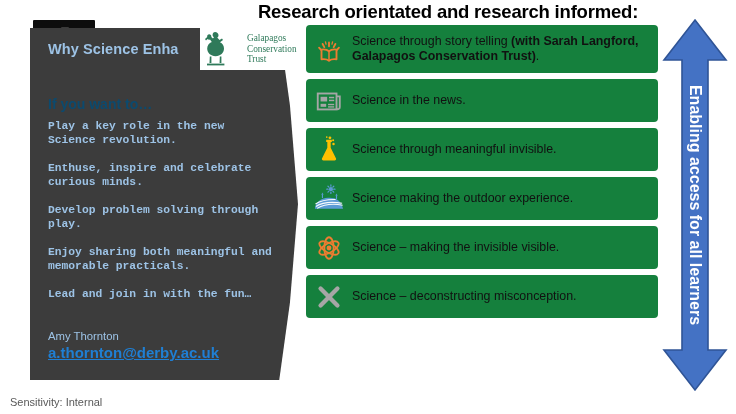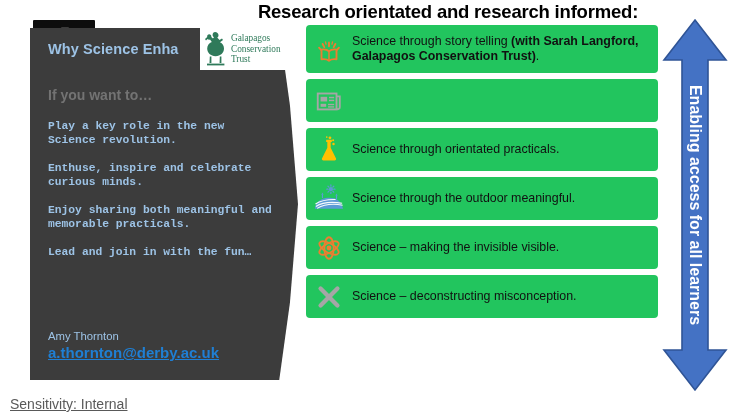--- a/index.html
+++ b/index.html
@@ -29,22 +29,22 @@
   .darkpanel{
     position:absolute;left:30px;top:28px;width:268px;height:352px;
     background:#3c3c3c;
     clip-path:polygon(0% 0%, 93% 0%, 97% 22%, 100% 50%, 97% 78%, 93% 100%, 0% 100%);
   }
   .panel-title{
     position:absolute;left:48px;top:41px;width:250px;
     font-size:14.5px;font-weight:bold;color:#9dc3e6;letter-spacing:0.1px;
   }
   .panel-sub{
-    position:absolute;left:48px;top:87px;width:230px;
-    font-size:14px;font-weight:bold;color:#737373;
+    position:absolute;left:48px;top:96px;width:230px;
+    font-size:14px;font-weight:bold;color:#0c4a6e;
   }
   .bullets{
     position:absolute;left:48px;top:119px;width:226px;
   }
   .bullet{
     font-size:11.3px;font-weight:bold;color:#9dc3e6;line-height:1.28;
     margin-bottom:13px;
     font-family:Liberation Mono, monospace;
   }
   .signame{
@@ -61,27 +61,27 @@
   .logo{
     position:absolute;left:200px;top:28px;width:90px;height:42px;
     background:#ffffff;display:flex;align-items:center;
   }
   .logo-mark{width:28px;height:38px;flex:0 0 28px;margin-left:2px;}
   .logo-text{
     font-family:"Liberation Serif","DejaVu Serif",serif;
     font-size:9.3px;line-height:1.15;color:#2f7a5a;font-weight:normal;
     margin-left:1px;
   }
-  .logo-text span{display:block;}
+  .logo-text span{display:block;margin-left:16px;}
 
   
   .list{position:absolute;left:306px;top:25px;width:352px;}
   .row{
     position:relative;height:43px;margin-bottom:6px;
-    background:#22c55e;border-radius:4px;
+    background:#15803d;border-radius:4px;
     display:flex;align-items:center;
   }
   .row.tall{height:48px;}
   .row-icon{
     width:46px;flex:0 0 46px;height:100%;
     display:flex;align-items:center;justify-content:center;
   }
   .row-label{
     font-size:12.4px;color:#111111;line-height:1.2;padding-right:6px;
   }
@@ -97,39 +97,40 @@
     transform:rotate(90deg);transform-origin:0 0;
     margin-left:66px;
     display:flex;align-items:center;justify-content:center;
     color:#ffffff;font-size:16px;font-weight:bold;letter-spacing:0px;
     pointer-events:none;
   }
 
   
   .sensitivity{
     position:absolute;left:10px;top:396px;
-    font-size:14px;color:#595959;text-decoration:underline;
+    font-size:11px;color:#595959;
   }
 </style>
 </head>
 <body>
 
 <div class="slide">
 
   <div class="heading">Research orientated and research informed:</div>
 
   <div class="blackbar"></div>
   <div class="darkpanel"></div>
 
   <div class="panel-title">Why Science Enha</div>
   <div class="panel-sub">If you want to…</div>
 
   <div class="bullets">
     <div class="bullet">Play a key role in the new Science revolution.</div>
     <div class="bullet">Enthuse, inspire and celebrate curious minds.</div>
+    <div class="bullet">Develop problem solving through play.</div>
     <div class="bullet">Enjoy sharing both meaningful and memorable practicals.</div>
     <div class="bullet">Lead and join in with the fun…</div>
   </div>
 
   <div class="signame">Amy Thornton</div>
   <div class="sigmail">a.thornton@derby.ac.uk</div>
 
   <div class="logo">
     <svg class="logo-mark" viewBox="0 0 28 38">
       <path fill="#2f7a5a" d="M13 2 C15 2 16.5 3.4 16.5 5.2 C16.5 6.2 16 7.1 15.2 7.6 L17.5 10 L20 8.5 L21 10 L18 12.2 C20.5 13.2 22 15.6 22 18.6 C22 23 18.6 26.2 13.6 26.2 C8.6 26.2 5.2 23 5.2 18.6 C5.2 15.4 7 12.9 9.8 11.9 L8 9.4 C7.2 9.9 6.2 9.7 5.6 9 L4 10.4 L3 9 L5.2 7 C5 6.4 5.1 5.6 5.6 5 C6.4 4 7.9 4 8.8 4.9 C9.4 5.5 9.5 6.3 9.3 7 L11 8.6 C11.2 8 11.6 7.5 12.1 7.2 C10.9 6.6 10.3 5.2 10.7 3.9 C11 2.8 11.9 2 13 2 Z"></path>
@@ -172,34 +173,37 @@
           <rect x="4" y="8" width="20" height="17" fill="none" stroke="#A6A6A6" stroke-width="2"></rect>
           <path d="M24 11 L27.5 11 L27.5 22.5 A2 2 0 0 1 24 24" fill="none" stroke="#A6A6A6" stroke-width="2"></path>
           <rect x="7" y="11.5" width="7" height="5" fill="#A6A6A6"></rect>
           <rect x="16" y="11.5" width="5.5" height="1.6" fill="#A6A6A6"></rect>
           <rect x="16" y="14.6" width="5.5" height="1.6" fill="#A6A6A6"></rect>
           <rect x="7" y="19" width="6" height="3.2" fill="#A6A6A6"></rect>
           <rect x="15" y="19" width="6.5" height="1.5" fill="#A6A6A6"></rect>
           <rect x="15" y="21.6" width="6.5" height="1.4" fill="#A6A6A6"></rect>
         </svg>
       </div>
+      <div class="row-label">
+        <span>Science in the news.</span>
+      </div>
     </div>
 
     <div class="row">
       <div class="row-icon">
         <svg width="30" height="30" viewBox="0 0 32 32">
           <path fill="#FFC000" d="M13 5 L19 5 L19 7.5 L17.8 7.5 L17.8 13.5 L23.5 25 A1.6 1.6 0 0 1 22 27.2 L10 27.2 A1.6 1.6 0 0 1 8.5 25 L14.2 13.5 L14.2 7.5 L13 7.5 Z"></path>
           <circle cx="17" cy="3" r="1.5" fill="#FFC000"></circle>
           <circle cx="20.4" cy="5.6" r="1.1" fill="#FFC000"></circle>
           <circle cx="13.6" cy="2.2" r="0.9" fill="#FFC000"></circle>
           <circle cx="20.8" cy="9.6" r="1.3" fill="#FFC000"></circle>
         </svg>
       </div>
       <div class="row-label">
-        <span>Science through orientated practicals.</span>
+        <span>Science through meaningful invisible.</span>
       </div>
     </div>
 
     <div class="row">
       <div class="row-icon">
         <svg width="32" height="30" viewBox="0 0 34 32">
           <g fill="#5B9BD5">
             <circle cx="19" cy="5.5" r="2.2"></circle>
             <g stroke="#5B9BD5" stroke-width="1.3" stroke-linecap="round">
               <path d="M19 1 L19 2.4"></path>
@@ -218,21 +222,21 @@
             <path d="M2 26.5 C2 20 8 15 16 14.6 C24 14.2 30 17 32 26.5 Z"></path>
           </g>
           <g stroke="#ffffff" stroke-width="1.2" fill="none" opacity="0.95">
             <path d="M3 24 C9 20 18 18.5 31 20.5"></path>
             <path d="M4.4 26 C11 22 20 20.5 31.6 22.6"></path>
             <path d="M2.6 21.4 C8 17.8 15 16.4 24 16.6"></path>
           </g>
         </svg>
       </div>
       <div class="row-label">
-        <span>Science through the outdoor meaningful.</span>
+        <span>Science making the outdoor experience.</span>
       </div>
     </div>
 
 
     <div class="row">
       <div class="row-icon">
         <svg width="30" height="30" viewBox="0 0 32 32">
           <g fill="none" stroke="#ED7D31" stroke-width="2">
             <ellipse cx="16" cy="16" rx="5" ry="11.5"></ellipse>
             <ellipse cx="16" cy="16" rx="5" ry="11.5" transform="rotate(60 16 16)"></ellipse>

